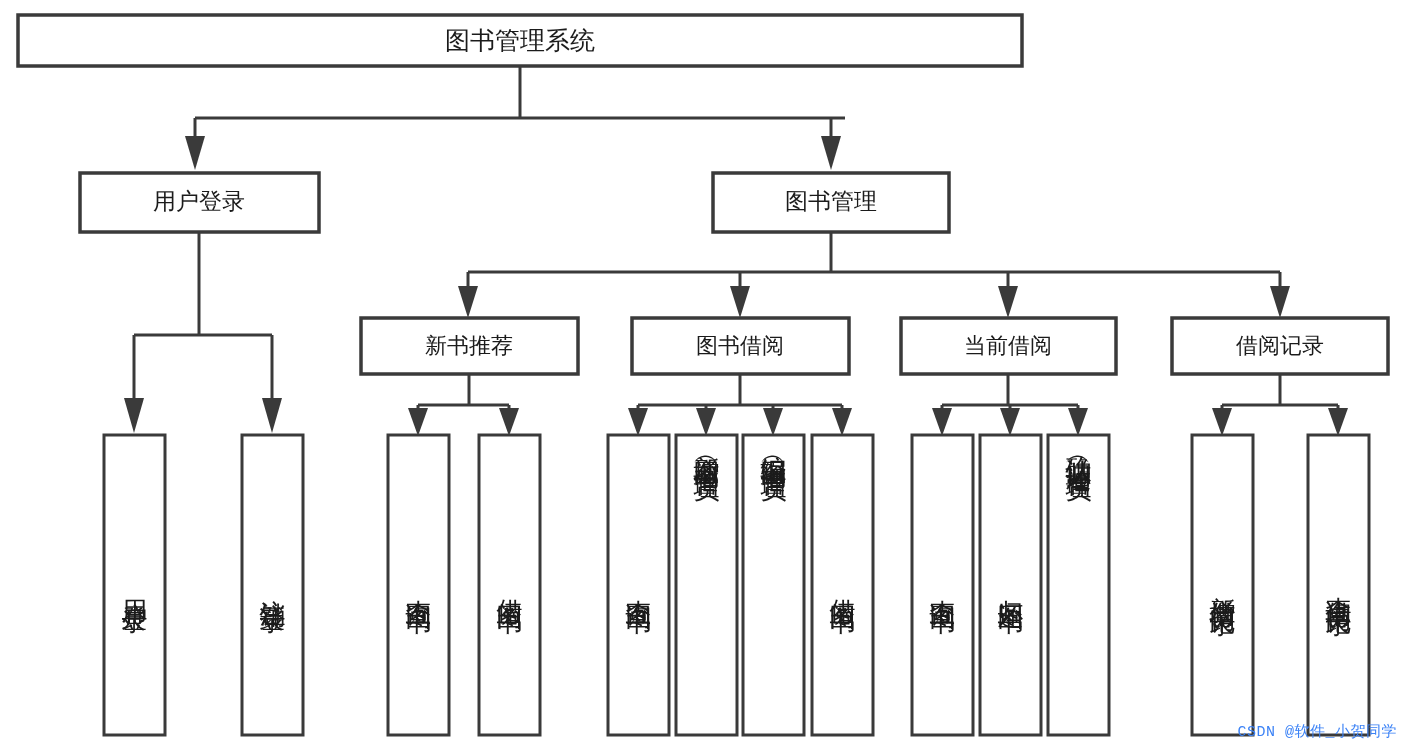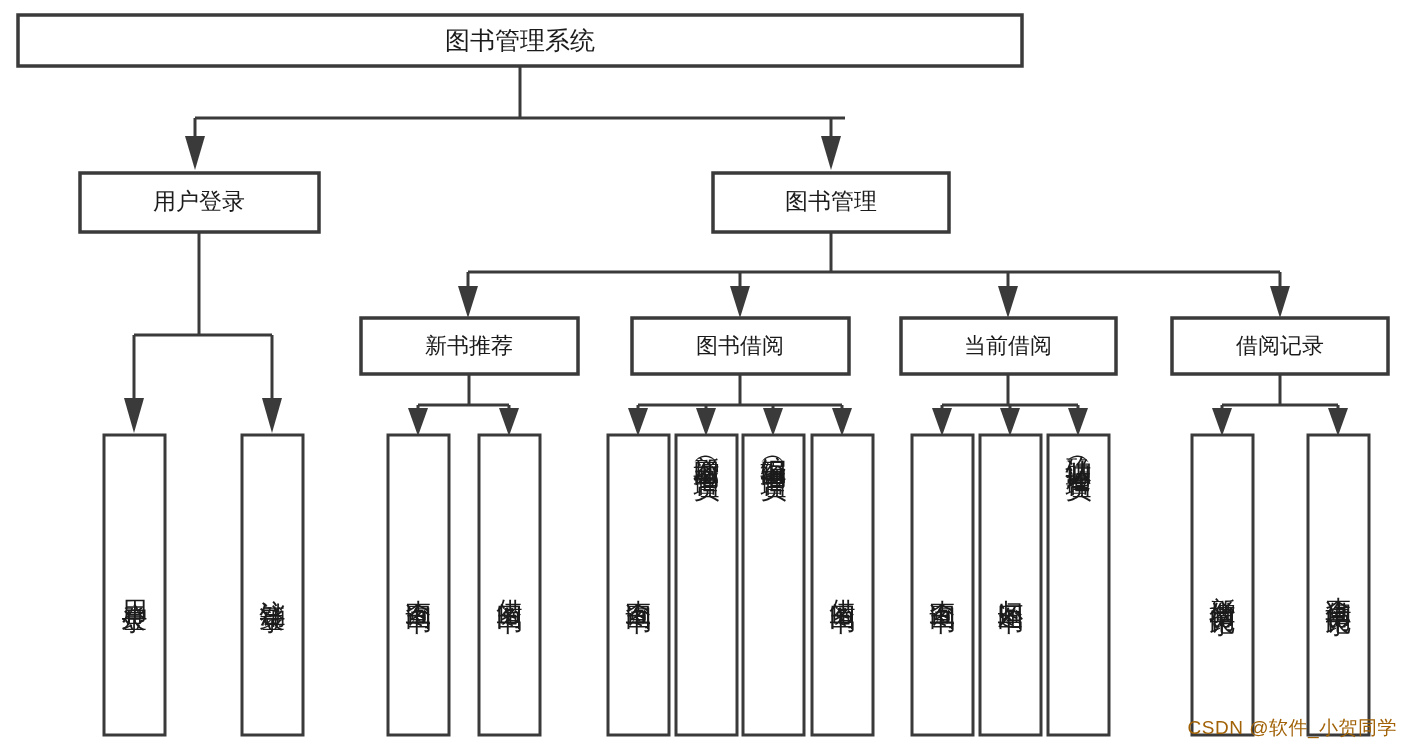--- a/index.html
+++ b/index.html
@@ -70,23 +70,23 @@
     line-height: 1.12;
     letter-spacing: 3px;
     color: #1b1b1b;
     white-space: nowrap;
     text-align: center;
   }
   .watermark {
     position: absolute;
     right: 8px;
     bottom: 6px;
-    font-family: Liberation Sans, sans-serif;
-    font-size: 19px;
-    color: #a16207;
+    font-family: Liberation Mono, monospace;
+    font-size: 15px;
+    color: #3b82f6;
     letter-spacing: 0.5px;
     white-space: nowrap;
   }
 </style>
 </head>
 <body>
 
 <svg id="diagram" viewBox="0 0 1405 747" xmlns="http://www.w3.org/2000/svg">
 
   <g>

